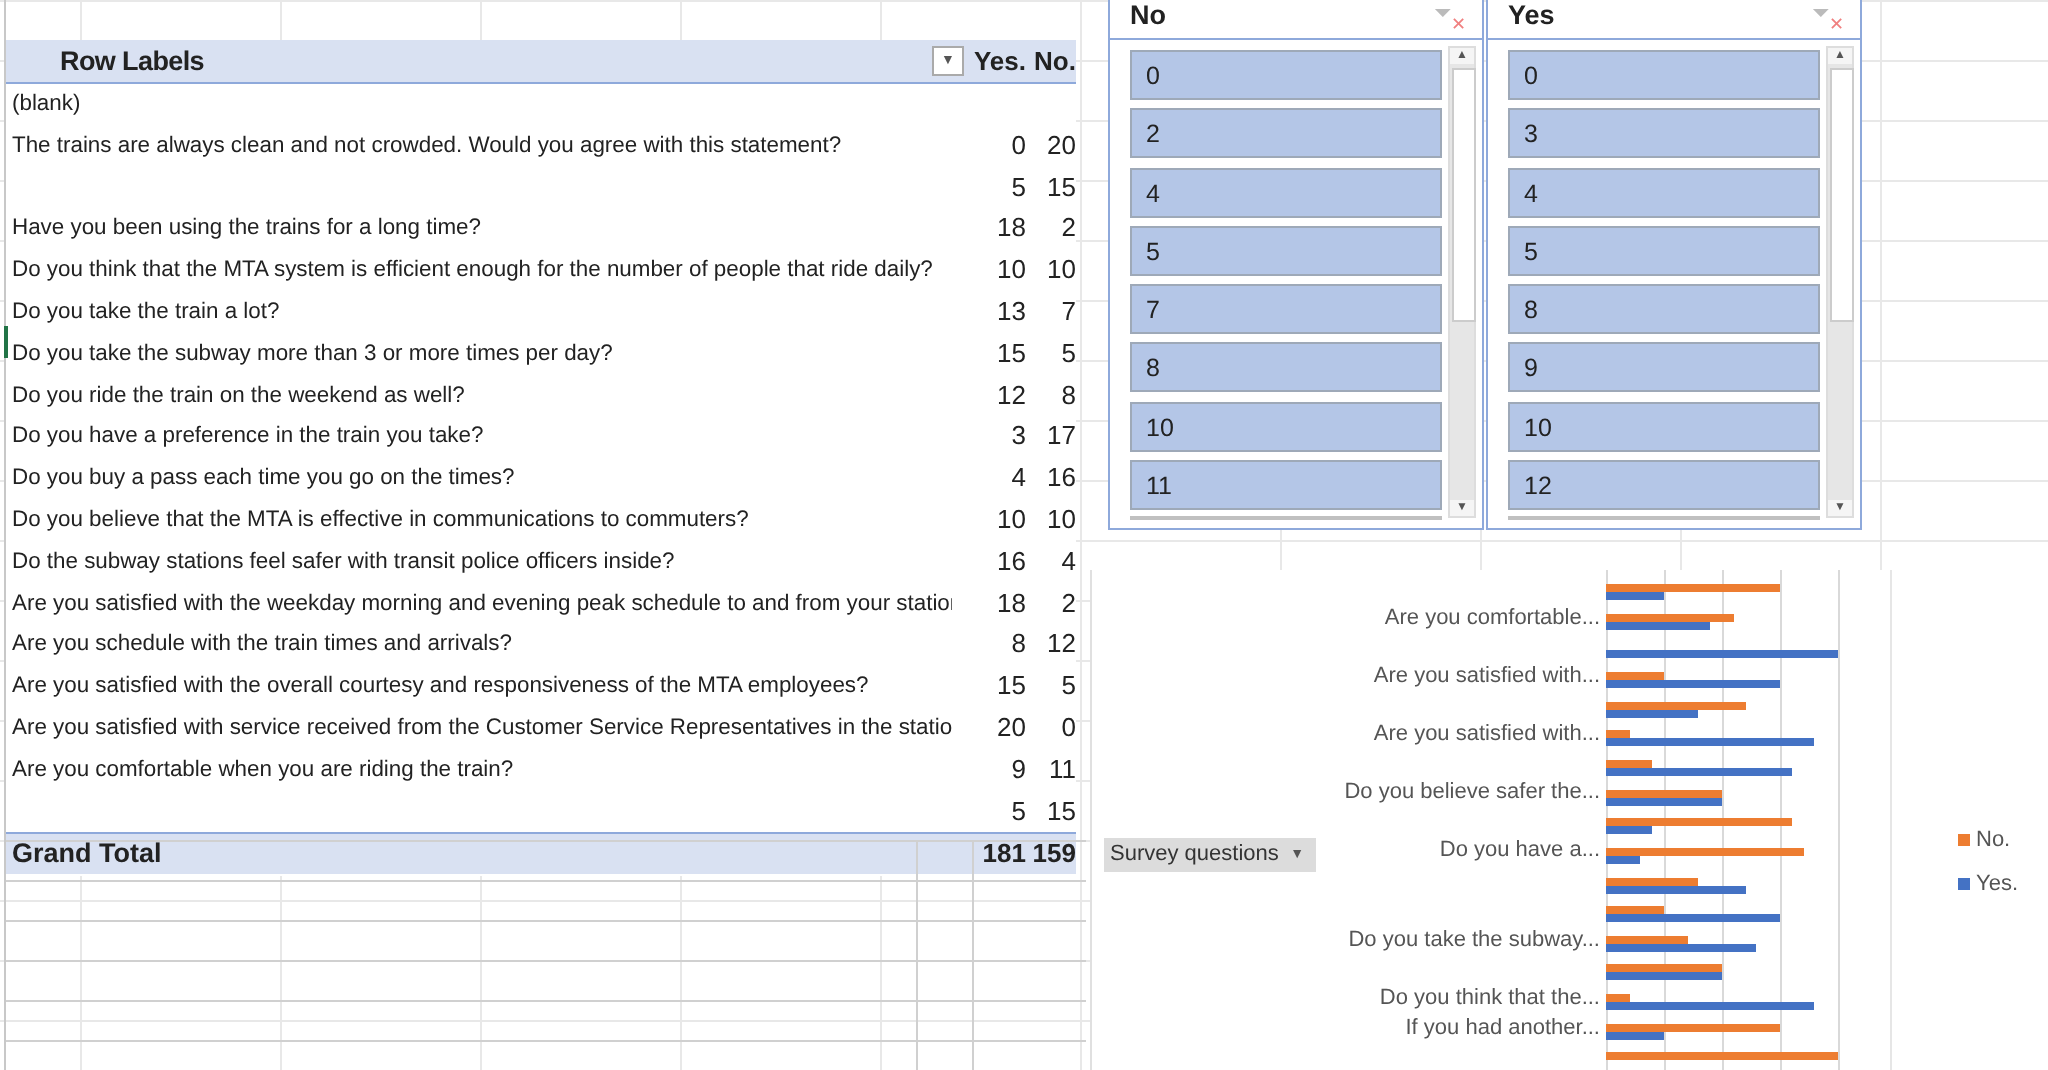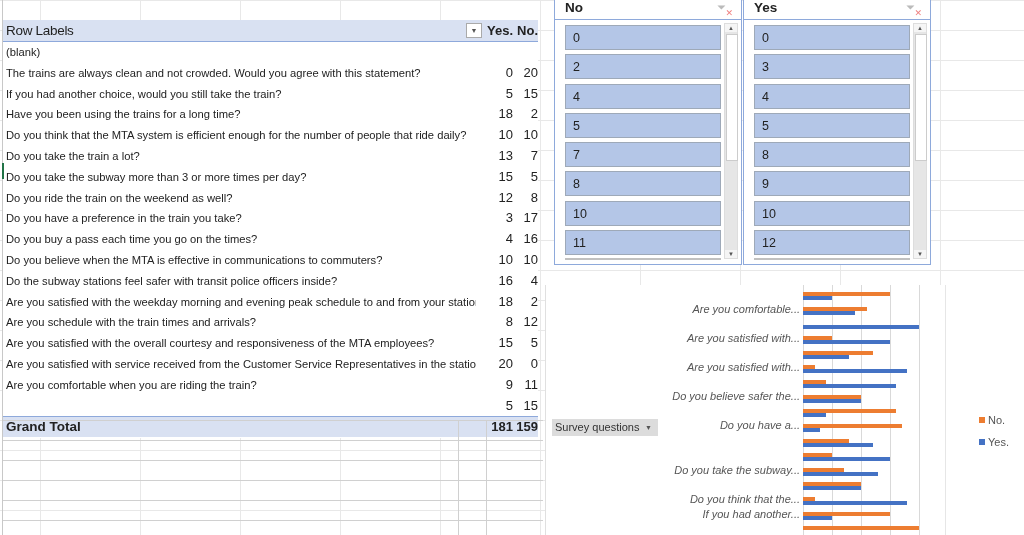--- a/index.html
+++ b/index.html
@@ -12,21 +12,21 @@
     background-size: 100px 20px, 100px 30px;
     background-position: 540px 0, 0 0;
     opacity:.6; }
   
   .pivot { position:absolute; left:3px; top:20px; width:535px; background:#fff; }
   .pv-row { position:relative; height:19.8px; line-height:20px; font-size:11.2px; border-bottom:1px solid #fff; white-space:nowrap; }
   .pv-row .lbl { position:absolute; left:3px; top:0; width:470px; overflow:hidden; }
   .pv-row .yes { position:absolute; left:475px; width:35px; text-align:right; font-size:13px; }
   .pv-row .no { position:absolute; left:511px; width:24px; text-align:right; font-size:13px; }
   .pv-head { background:#d9e1f2; border-bottom:1px solid #8ea9db; font-size:13.5px; font-weight:bold; height:21px; line-height:21px; }
-  .pv-head .lbl { font-weight:normal; letter-spacing:-0.3px; }
+  .pv-head .lbl { font-weight:bold; letter-spacing:-0.3px;margin-left:24px; }
   .pv-head .dd { position:absolute; left:463px; top:3px; width:14px; height:13px; border:1px solid #aaa; background:#fff; font-size:7px; line-height:13px; text-align:center; color:#555; }
   .pv-head .yes, .pv-head .no { font-size:13px; }
   .pv-total { background:#d9e1f2; border-top:1px solid #8ea9db; font-weight:bold; font-size:13.5px; height:20px; }
   .pv-total .yes, .pv-total .no { font-weight:bold; font-size:13px; }
   .cellsbelow { position:absolute; left:3px; top:420px; width:540px; height:115px;
     background-image: linear-gradient(to bottom, #d0d0d0 1px, transparent 1px);
     background-size:100% 20px; }
   .cellsbelow::before { content:""; position:absolute; left:455px; top:0; width:1px; height:115px; background:#d0d0d0; }
   .cellsbelow::after { content:""; position:absolute; left:483px; top:0; width:1px; height:115px; background:#d0d0d0; }
   .leftline { position:absolute; left:2px; top:0; width:1px; height:535px; background:#c8c8c8; }
@@ -49,21 +49,21 @@
   
   .chart { position:absolute; left:545px; top:285px; width:479px; height:250px; background:#fff; }
   .chart-frame { position:absolute; left:0; top:0; width:479px; height:250px; border-left:1px solid #e0e0e0; }
   .field-btn { position:absolute; left:7px; top:134px; width:106px; height:17px; background:#dcdcdc; font-size:11px; line-height:17px; padding-left:3px; box-sizing:border-box; color:#333; }
   .field-btn .arr { position:absolute; right:6px; top:0; font-size:7px; color:#555; }
   .plot { position:absolute; left:258px; top:0; width:120px; height:250px; }
   .gl { position:absolute; top:0; width:1px; height:250px; background:#d9d9d9; }
   .bar { position:absolute; height:4px; }
   .bar.no { background:#ed7d31; }
   .bar.yes { background:#4472c4; }
-  .cat-label { position:absolute; right:224px; font-size:11px; color:#555; text-align:center; white-space:nowrap;font-style:italic; }
+  .cat-label { position:absolute; right:224px; font-size:11px; color:#555; text-align:center; white-space:nowrap; }
   .legend { position:absolute; left:434px; top:124px; font-size:11px; color:#555; }
   .legend .item { height:22px; display:flex; align-items:center; }
   .legend .sw { width:6px; height:6px; margin-right:3px; }
   .legend-line { position:absolute; left:400px; top:0; width:1px; height:250px; background:#e6e6e6; }
 </style>
 </head>
 <body>
 
 <div class="gridbg"></div>
 <div class="leftline"></div>
@@ -80,21 +80,20 @@
         <span class="lbl">(blank)</span>
         <span class="yes"></span>
         <span class="no"></span>
       </div>
       <div class="pv-row">
         <span class="lbl">The trains are always clean and not crowded. Would you agree with this statement?</span>
         <span class="yes">0</span>
         <span class="no">20</span>
       </div>
       <div class="pv-row">
-        <span class="lbl">If you had another choice, would you still take the train?</span>
         <span class="yes">5</span>
         <span class="no">15</span>
       </div>
       <div class="pv-row">
         <span class="lbl">Have you been using the trains for a long time?</span>
         <span class="yes">18</span>
         <span class="no">2</span>
       </div>
       <div class="pv-row">
         <span class="lbl">Do you think that the MTA system is efficient enough for the number of people that ride daily?</span>
@@ -120,21 +119,21 @@
         <span class="lbl">Do you have a preference in the train you take?</span>
         <span class="yes">3</span>
         <span class="no">17</span>
       </div>
       <div class="pv-row">
         <span class="lbl">Do you buy a pass each time you go on the times?</span>
         <span class="yes">4</span>
         <span class="no">16</span>
       </div>
       <div class="pv-row">
-        <span class="lbl">Do you believe when the MTA is effective in communications to commuters?</span>
+        <span class="lbl">Do you believe that the MTA is effective in communications to commuters?</span>
         <span class="yes">10</span>
         <span class="no">10</span>
       </div>
       <div class="pv-row">
         <span class="lbl">Do the subway stations feel safer with transit police officers inside?</span>
         <span class="yes">16</span>
         <span class="no">4</span>
       </div>
       <div class="pv-row">
         <span class="lbl">Are you satisfied with the weekday morning and evening peak schedule to and from your station?</span>

